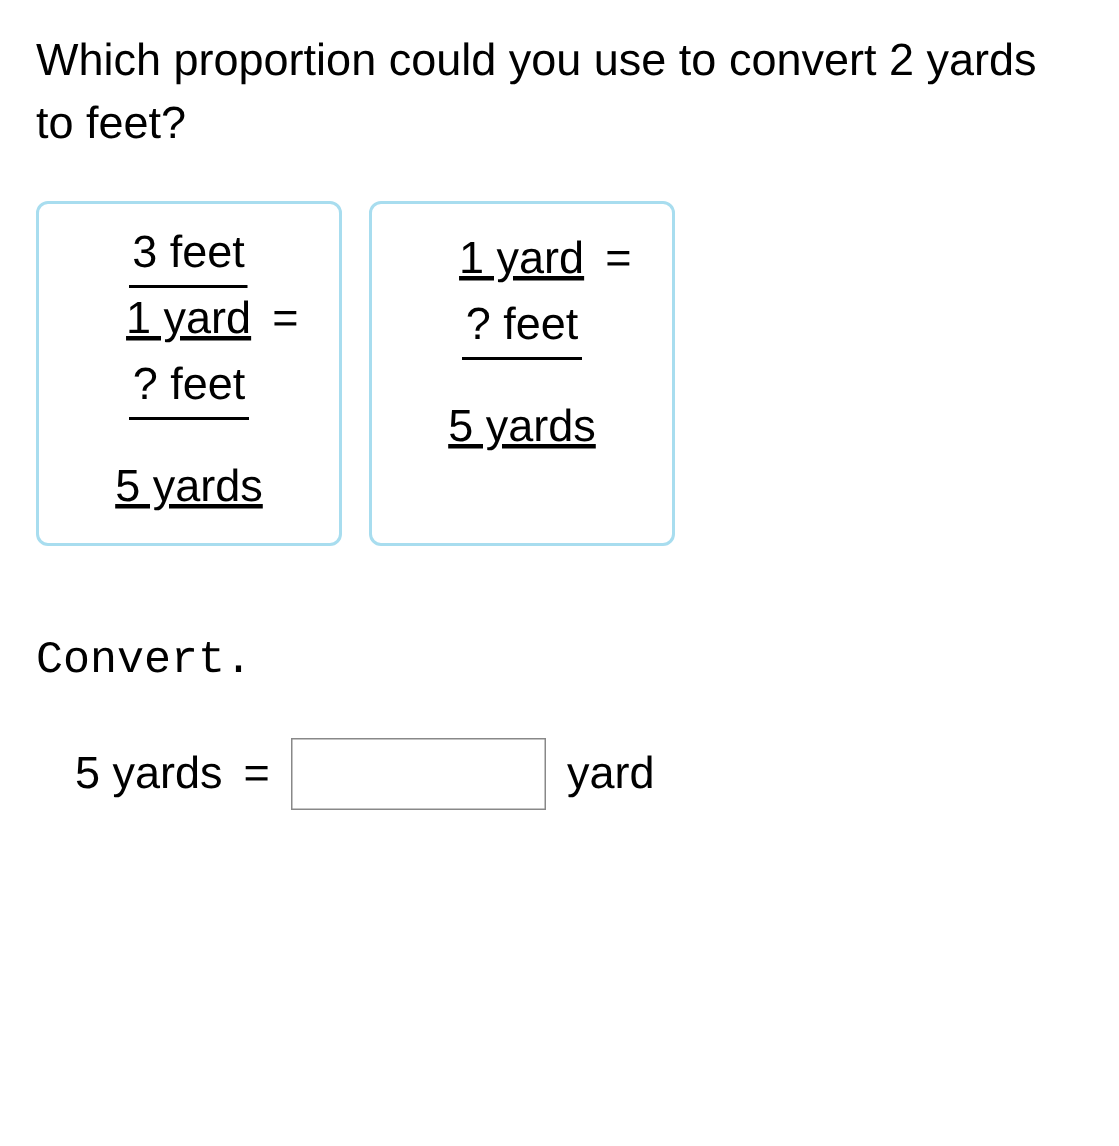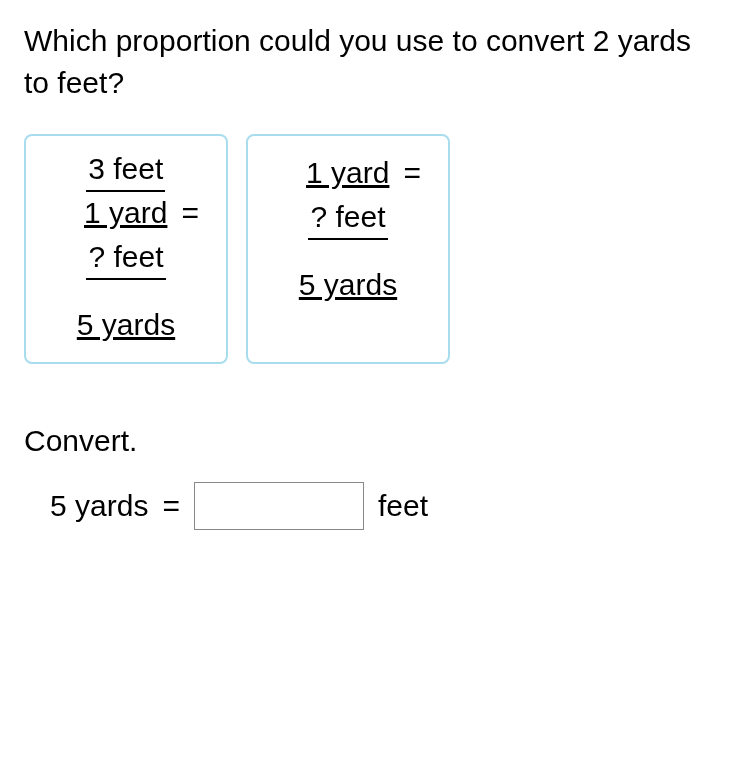--- a/index.html
+++ b/index.html
@@ -60,21 +60,22 @@
       padding: 0 2px;
     }
     .second-fraction {
       margin-top: 10px;
       display: flex;
       flex-direction: column;
       align-items: center;
       gap: 24px;
     }
     .prompt {
-      margin-bottom: 24px;
+      margin-bottom: 34px;
+      font-family: Liberation Mono, monospace;
     }
     .convert-row {
       display: flex;
       align-items: center;
       gap: 14px;
       padding-left: 26px;
     }
     .answer-input {
       width: 170px;
       height: 48px;
@@ -117,14 +118,14 @@
     </div>
   </div>
 </div>
 
 <div class="prompt">Convert.</div>
 
 <div class="convert-row">
   <span>5 yards</span>
   <span>=</span>
   <input type="text" class="answer-input" value="" style="">
-  <span>feet</span>
+  <span>yard</span>
 </div>
 
 </body></html>

